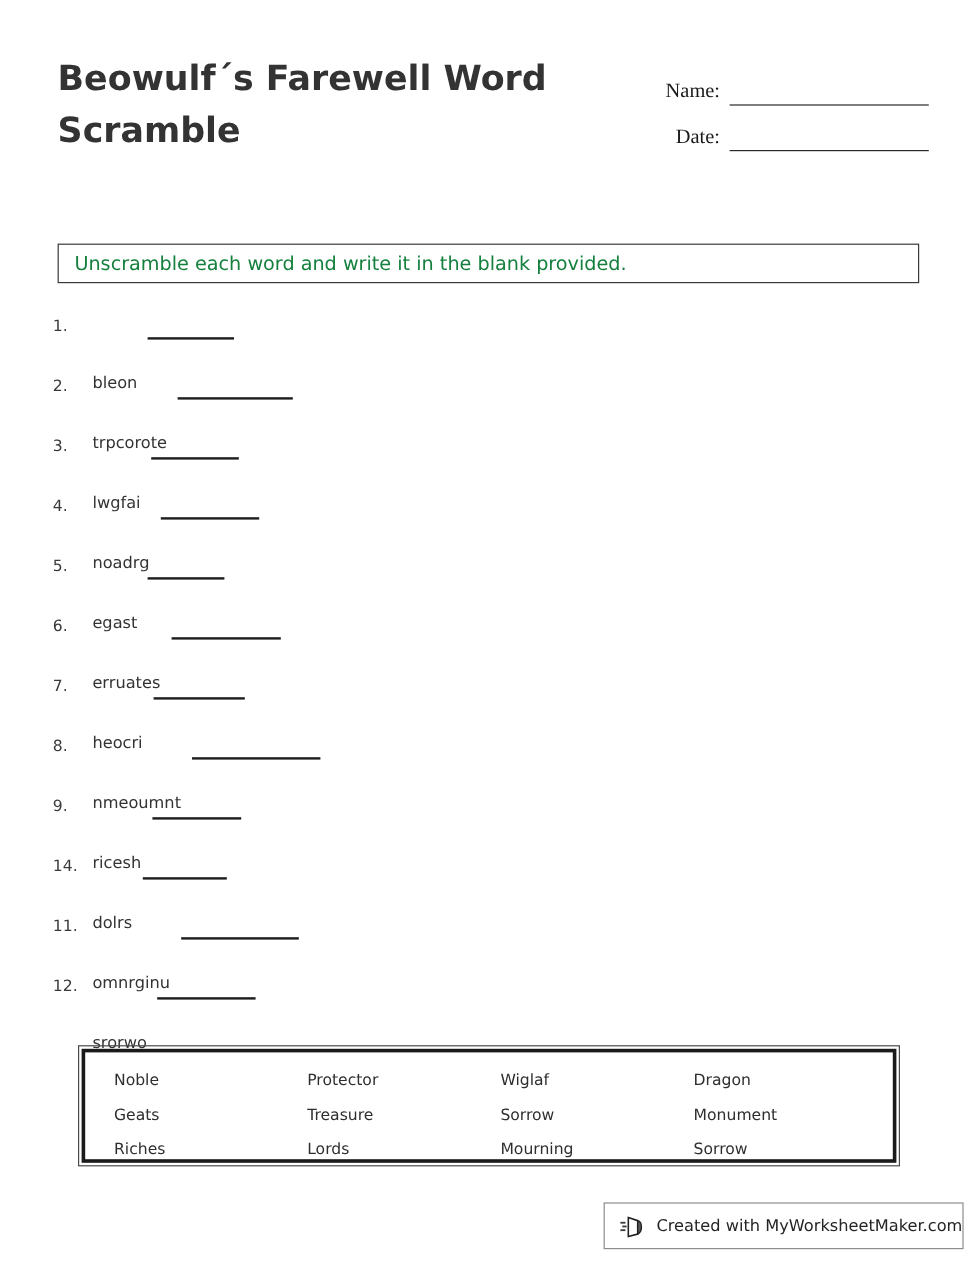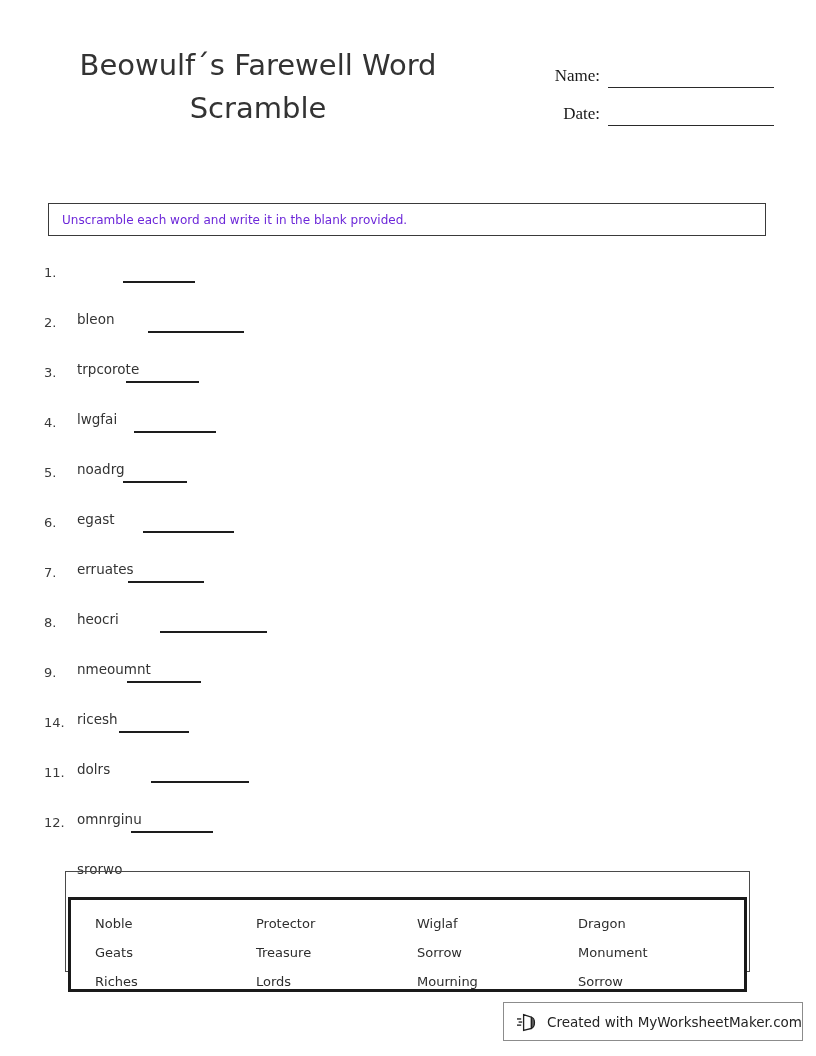--- a/index.html
+++ b/index.html
@@ -31,26 +31,25 @@
     left: 48px;
     width: 726px;
     height: 120px;
   }
   .title {
     position: absolute;
     top: 0;
     left: 0;
     width: 420px;
     font-family: "DejaVu Sans", sans-serif;
-    font-weight: 400;
+    font-weight: 700;
     font-size: 29px;
     line-height: 43px;
     color: #333333;
     letter-spacing: 0px;
-    text-align: center;
   }
   .meta {
     position: absolute;
     top: 6px;
     right: 0;
     width: 270px;
   }
   .meta-row {
     display: flex;
     align-items: flex-end;
@@ -79,22 +78,22 @@
     width: 718px;
     height: 33px;
     border: 1px solid #3a3a3a;
     box-sizing: border-box;
     display: flex;
     align-items: center;
     padding-left: 13px;
   }
   .instructions-text {
     font-family: "DejaVu Sans", sans-serif;
-    font-size: 12px;
-    color: #6d28d9;
+    font-size: 16px;
+    color: #15803d;
   }
 
   
   .problems {
     position: absolute;
     top: 262px;
     left: 44px;
     width: 560px;
   }
   .problem {
@@ -138,21 +137,20 @@
     box-sizing: border-box;
     padding: 2px;
   }
   .wordbank-inner {
     width: 100%;
     height: 100%;
     border: 3px solid #1a1a1a;
     box-sizing: border-box;
     background: #ffffff;
     position: relative;
-    margin-top: 23px;
   }
   .wordbank-grid {
     position: absolute;
     top: 9px;
     left: 24px;
     right: 6px;
     bottom: 4px;
   }
   .wordbank-row {
     display: flex;

